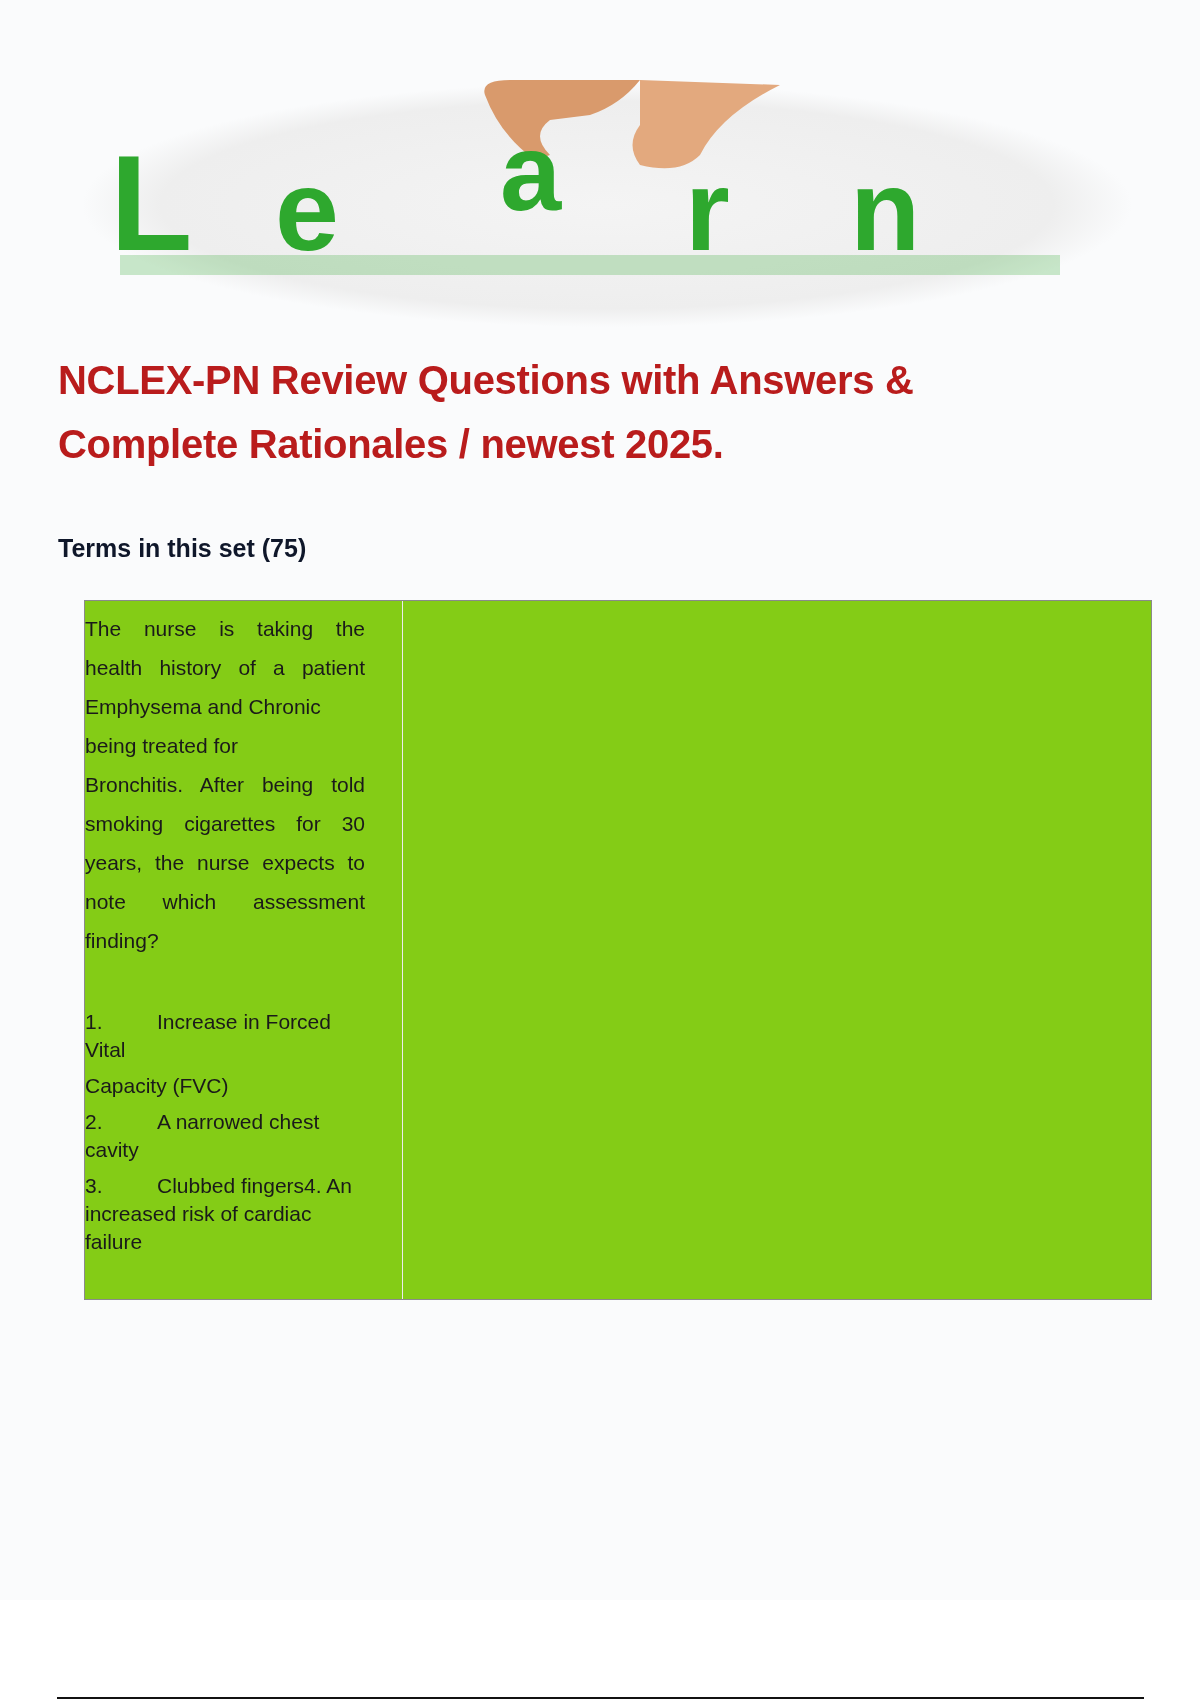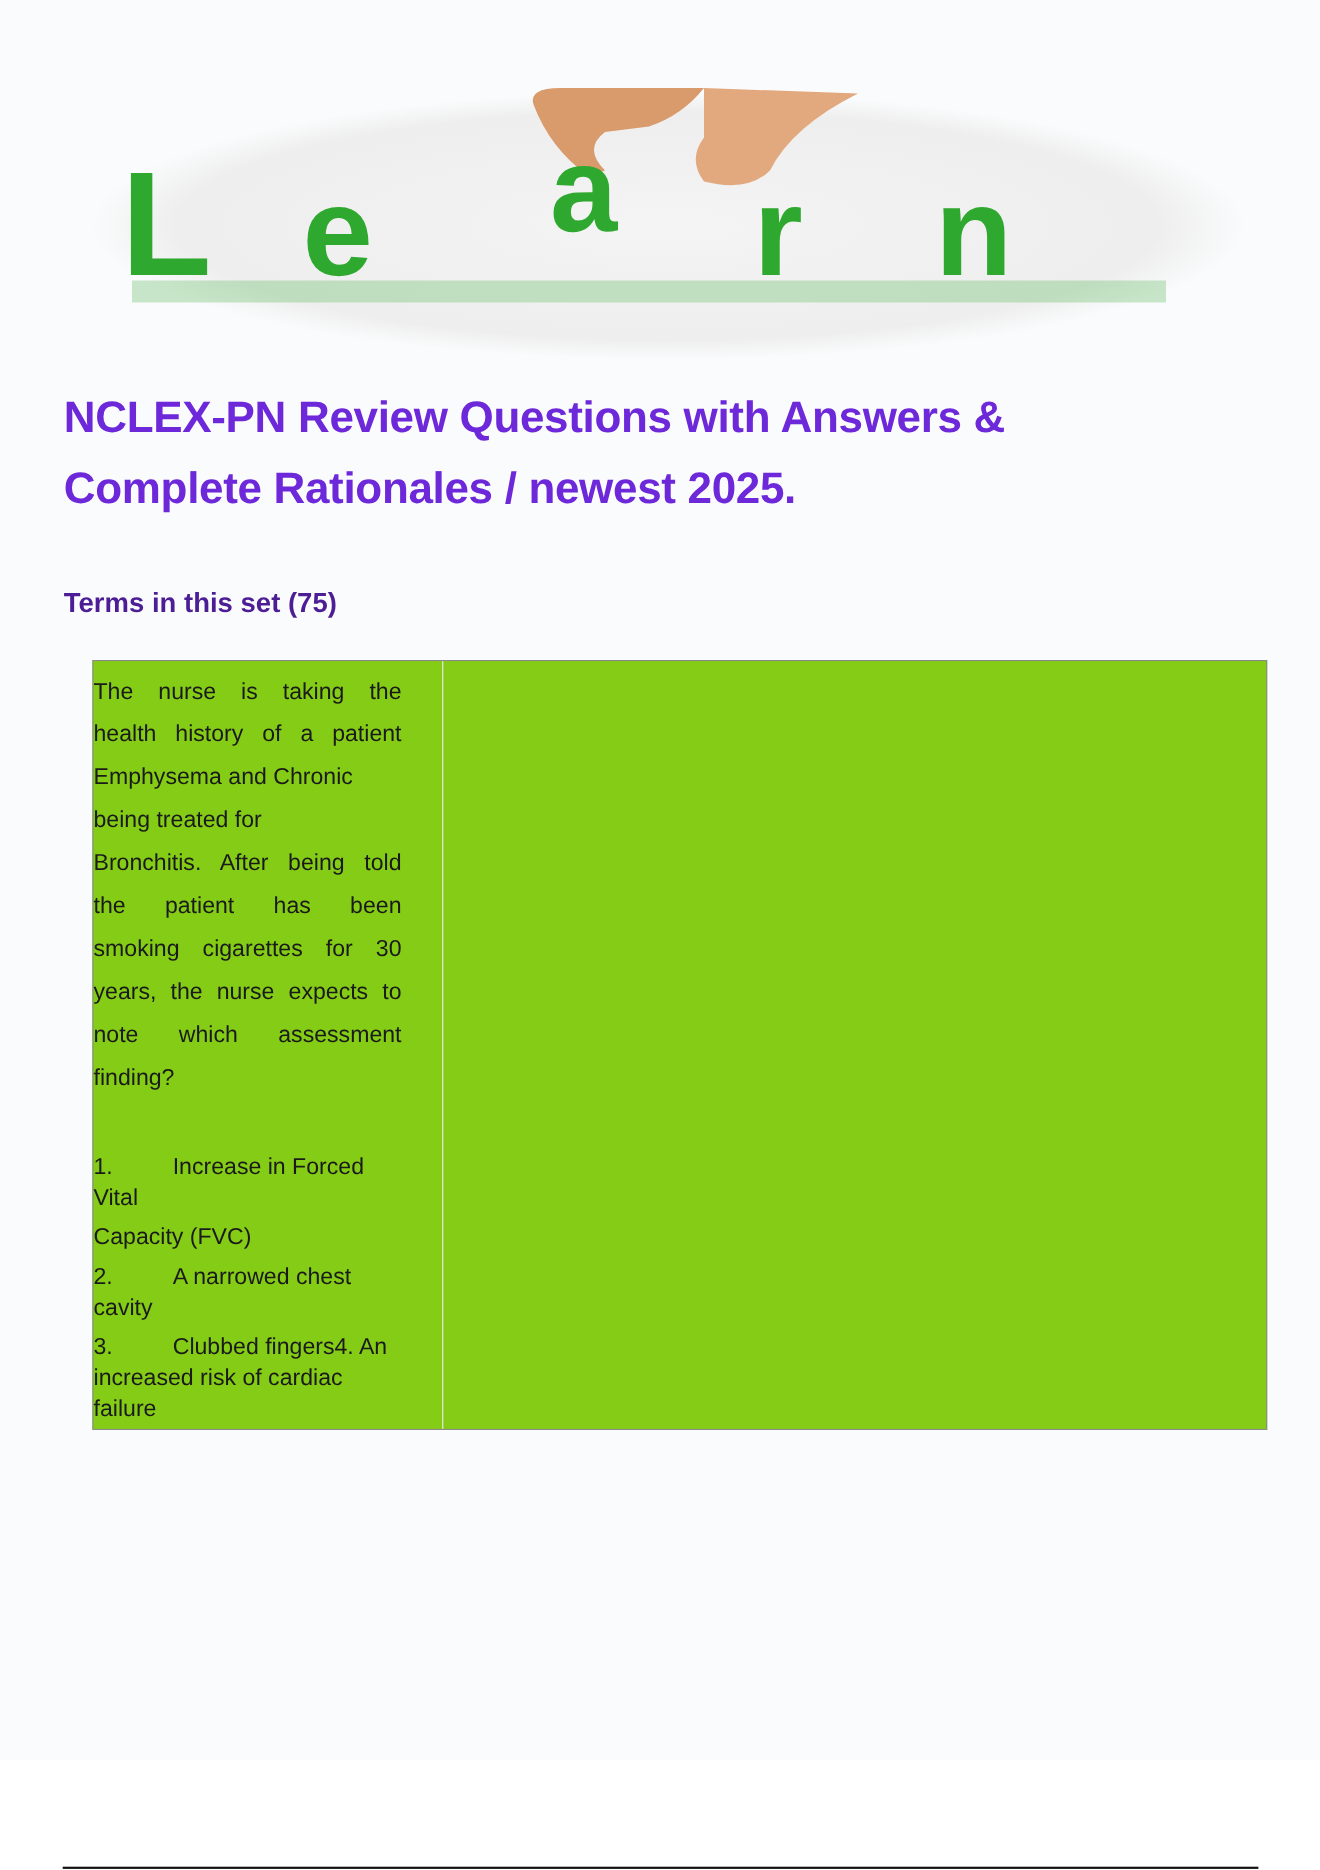--- a/index.html
+++ b/index.html
@@ -1,20 +1,20 @@
 <!DOCTYPE html>
 <html><head>
   <meta charset="utf-8">
   <style>
     html, body { margin:0; padding:0; }
     body { width:1200px; height:1700px; background:#ffffff; position:relative; overflow:hidden; font-family:"Liberation Sans", sans-serif; color:#111; }
     .page-bg { position:absolute; left:0; top:0; width:1200px; height:1600px; background:#fafbfc; }
     .logo { position:absolute; left:80px; top:75px; width:1055px; height:255px; }
-    .title { position:absolute; left:58px; top:348px; width:1000px; font-size:40px; font-weight:bold; line-height:64px; color:#6d28d9; letter-spacing:-0.3px; }
-    .terms { position:absolute; left:58px; top:534px; font-size:25px; font-weight:bold; color:#4c1d95; }
+    .title { position:absolute; left:58px; top:348px; width:1000px; font-size:40px; font-weight:bold; line-height:64px; color:#b91c1c; letter-spacing:-0.3px; }
+    .terms { position:absolute; left:58px; top:534px; font-size:25px; font-weight:bold; color:#0f172a; }
     .card { position:absolute; left:84px; top:600px; width:1068px; height:700px; border:1.5px solid #8a8a8a; background:#84cc16; box-sizing:border-box; }
     .divider { position:absolute; left:317px; top:0; width:1px; height:100%; background:#ececec; }
     .q { position:absolute; left:0; top:8px; width:280px; font-size:21px; color:#1a1a1a; }
     .q p { margin:0; line-height:39px; text-align:justify; text-align-last:justify; }
     .q p.last { text-align-last:left; }
     .opts { margin-top:48px; font-size:21px; line-height:28px; }
     .opts div { margin-bottom:8px; }
     .opts .num { display:inline-block; width:72px; }
     .ans { position:absolute; left:367px; top:12px; width:670px; font-size:21px; color:#1a1a1a; }
     .ans .a1 { line-height:28px; margin-bottom:8px; }
@@ -53,21 +53,20 @@
 <div class="terms">Terms in this set (75)</div>
 
 <div class="card">
   <div class="divider"></div>
   <div class="q">
     <p>The nurse is taking the</p>
     <p>health history of a patient</p>
     <p class="last">Emphysema and Chronic</p>
     <p class="last">being treated for</p>
     <p>Bronchitis. After being told</p>
-    <p>the patient has been</p>
     <p>smoking cigarettes for 30</p>
     <p>years, the nurse expects to</p>
     <p>note which assessment</p>
     <p class="last">finding?</p>
     <div class="opts">
       <div>
         <span class="num">1.</span><span>Increase in Forced</span><br>
         <span>Vital</span><br>
         <span style="display:inline-block;margin-top:8px">Capacity (FVC)</span>
       </div>

